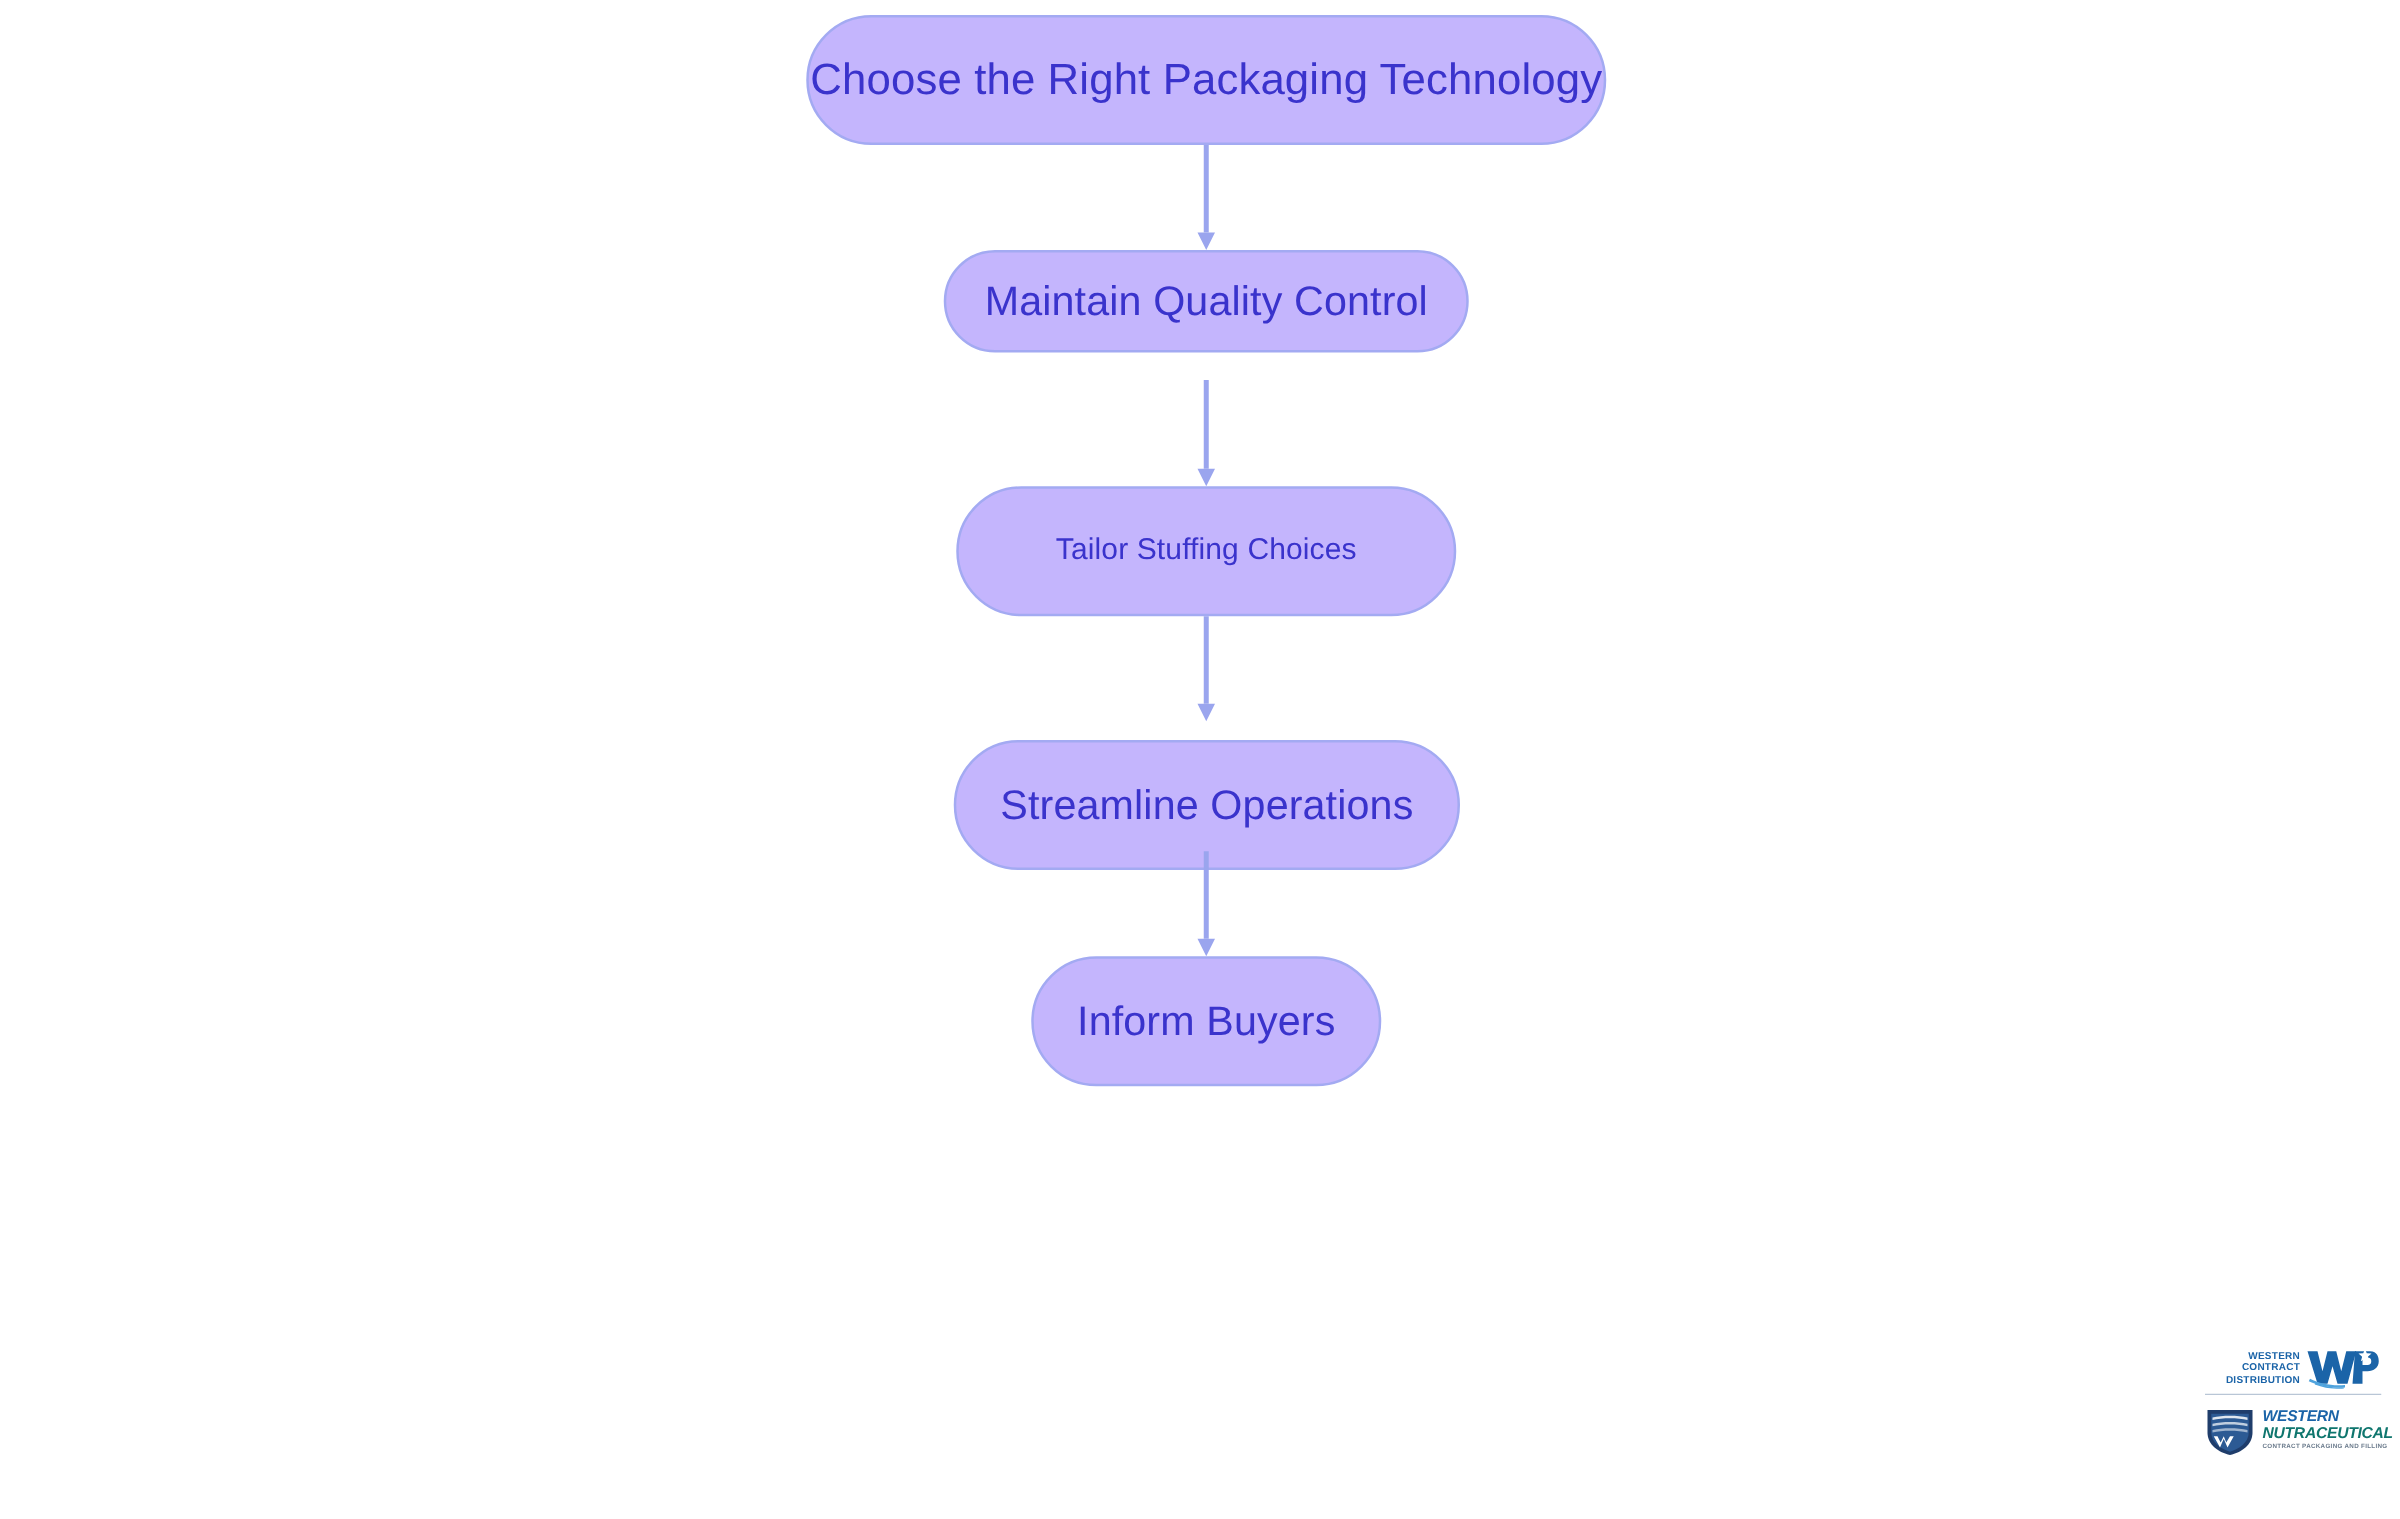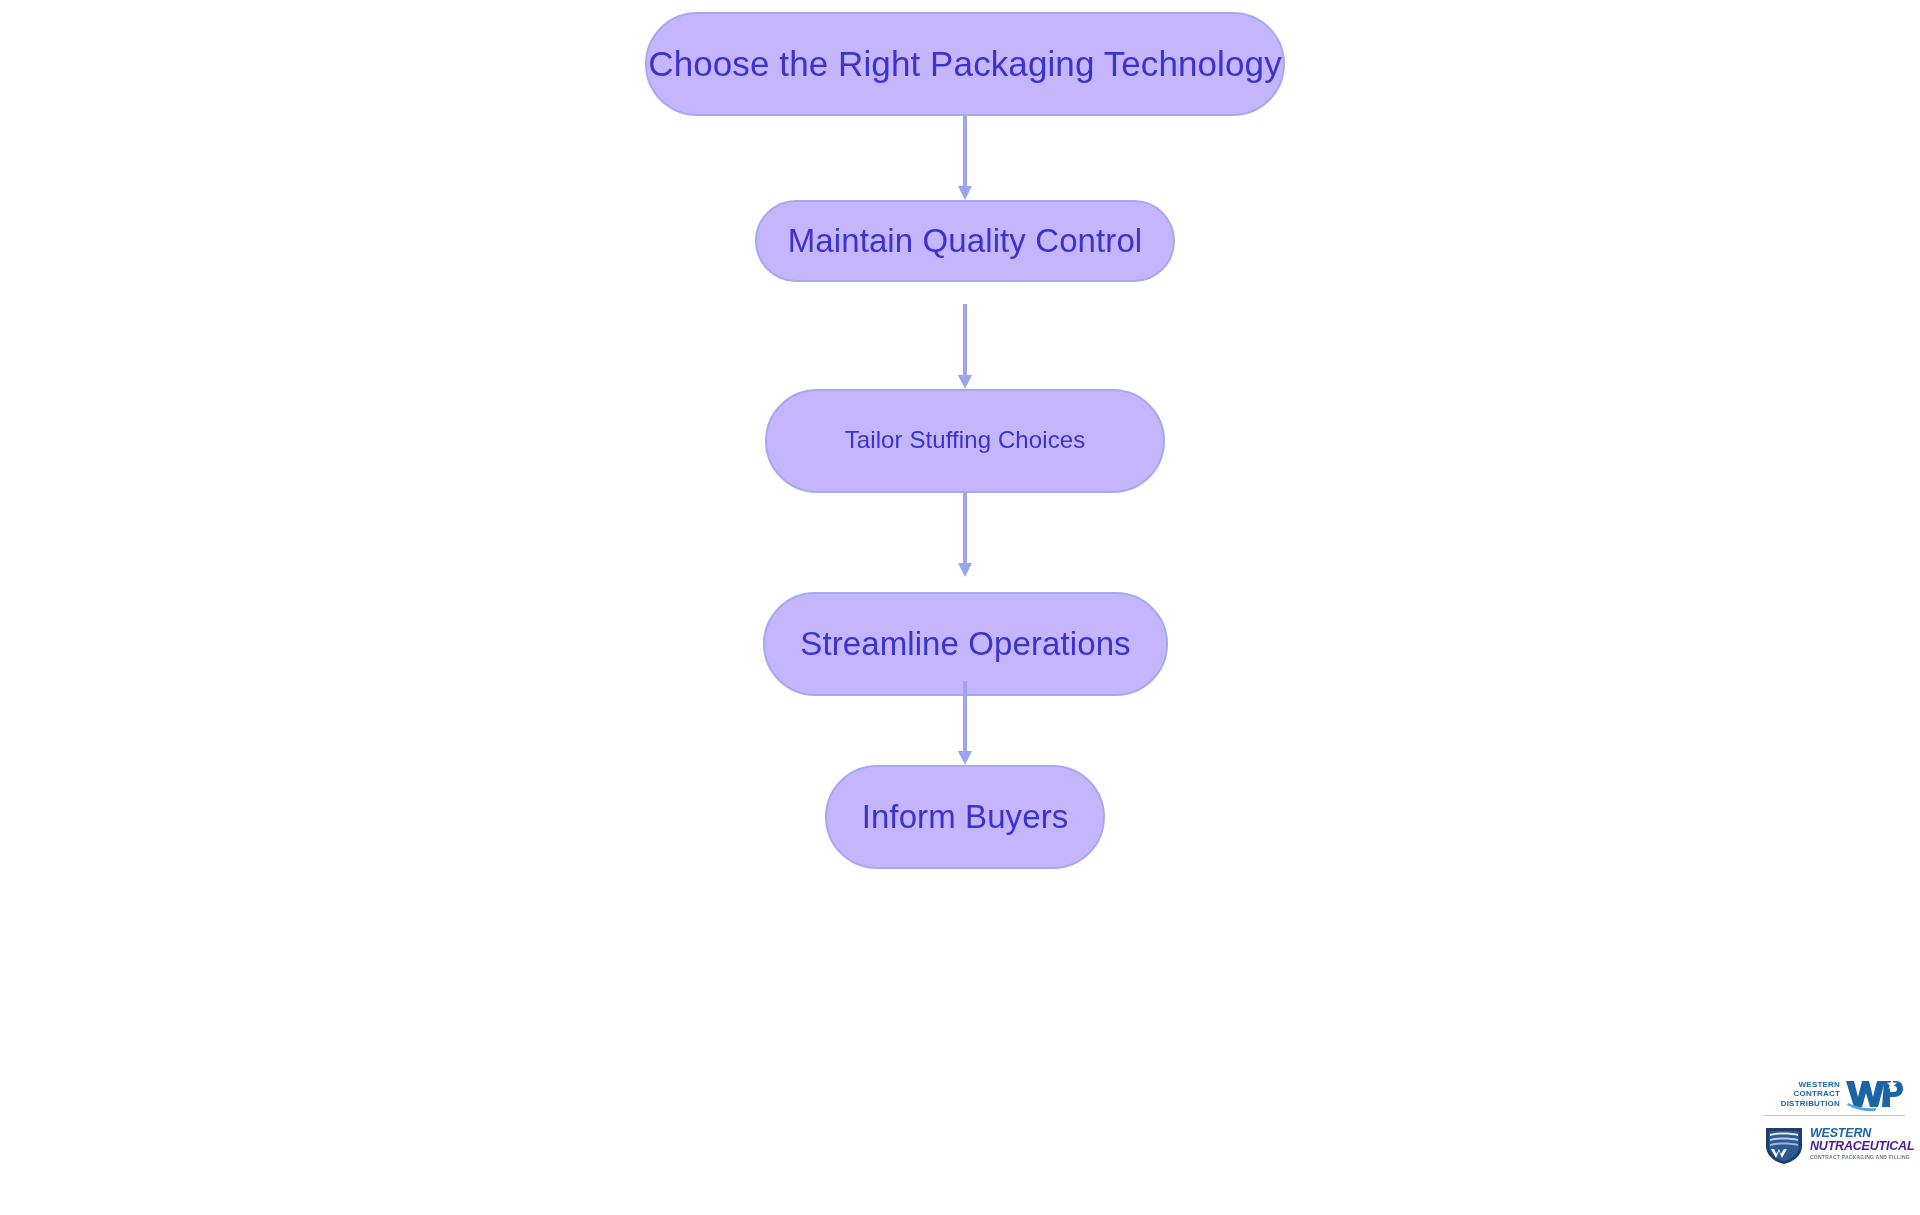--- a/index.html
+++ b/index.html
@@ -160,21 +160,21 @@
   .wn-text .wn-line1,
   .wn-text .wn-line2 {
     font-size: 12.5px;
     font-weight: bold;
     font-style: italic;
     color: #1b64a8;
     line-height: 13px;
     letter-spacing: -0.2px;
     white-space: nowrap;
   }
-  .wn-text .wn-line2 { color: #4c1d95; }
+  .wn-text .wn-line2 { color: #0f766e; }
   .wn-text .wn-tag {
     font-size: 5px;
     font-weight: bold;
     color: #6b7b8c;
     letter-spacing: 0.25px;
     line-height: 7px;
     white-space: nowrap;
     margin-top: 1px;
   }
 </style>

